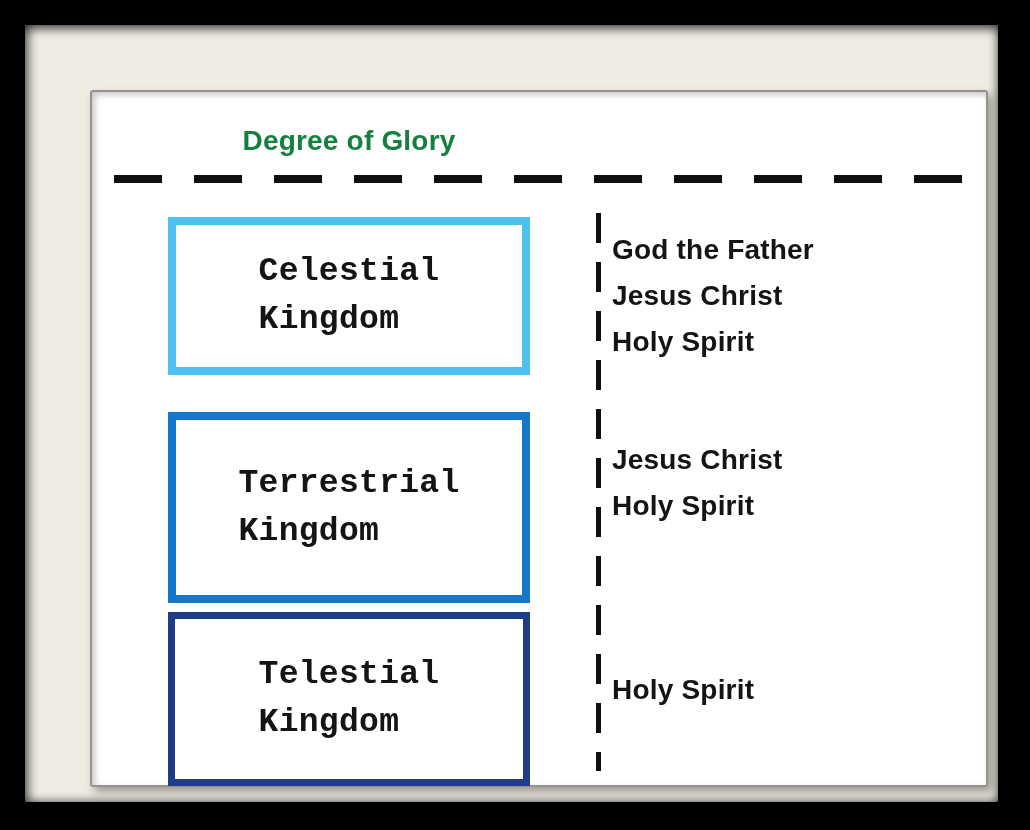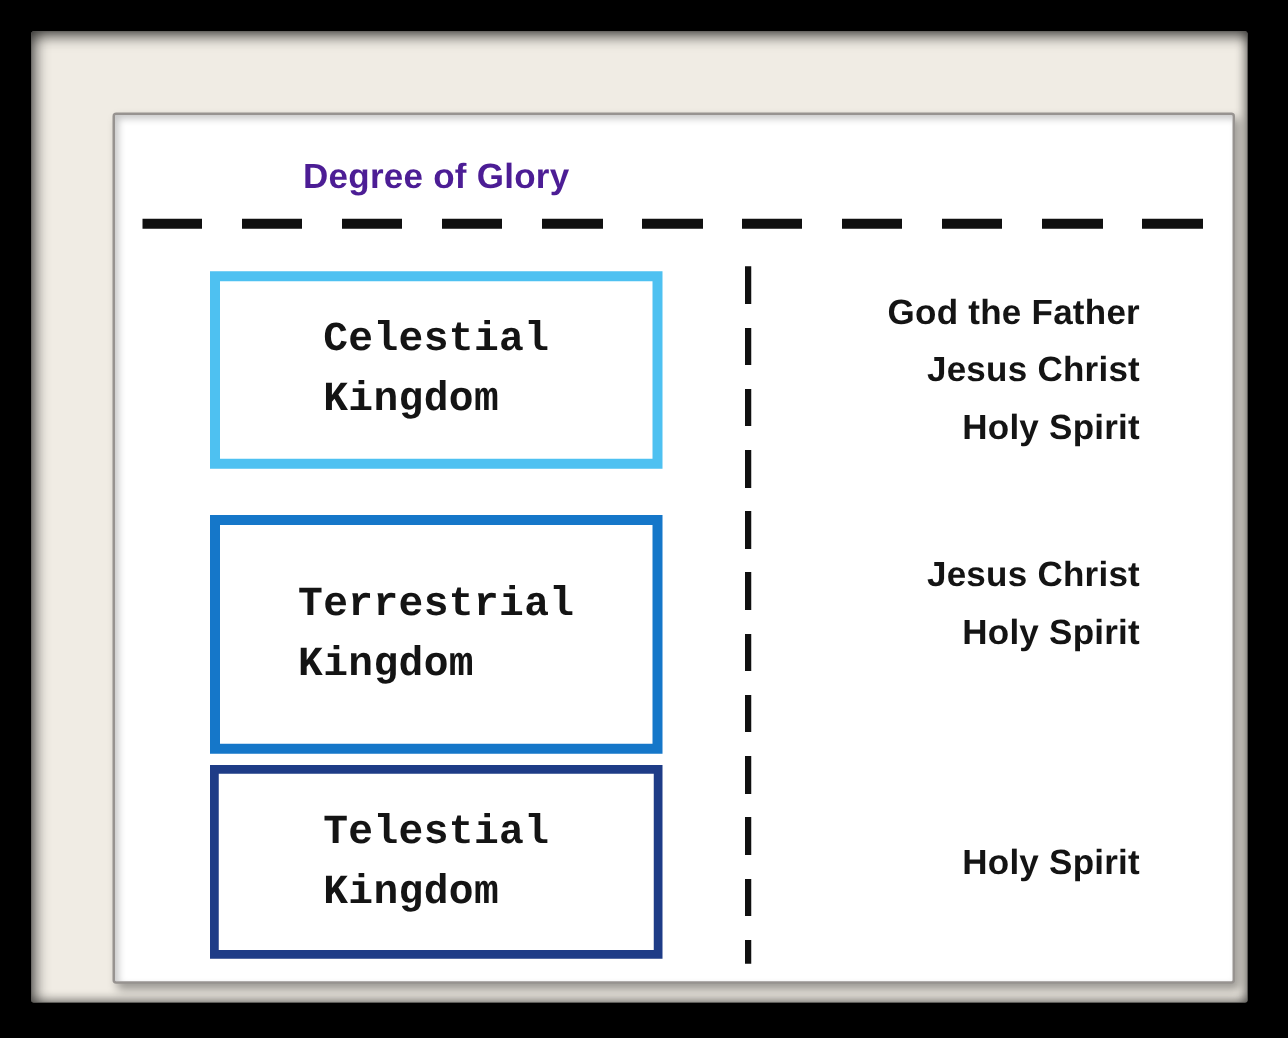--- a/index.html
+++ b/index.html
@@ -39,21 +39,21 @@
   }
 
   .col-header {
     position: absolute;
     top: 32px;
     height: 34px;
     line-height: 34px;
     text-align: center;
     font-size: 28px;
     font-weight: 700;
-    color: #4c1d95;
+    color: #15803d;
     letter-spacing: 0.2px;
     white-space: nowrap;
   }
   .col-header.left  { left: 76px;  width: 362px; }
   .col-header.right { left: 500px; width: 360px; }
 
   .h-divider {
     position: absolute;
     left: 22px; top: 83px;
     width: 852px; height: 8px;
@@ -78,39 +78,39 @@
     border-style: solid;
     border-width: 8px;
     box-sizing: border-box;
     background: #ffffff;
     display: flex;
     align-items: center;
     justify-content: center;
   }
   .kingdom-box.row-0 { top: 125px; height: 158px; }
   .kingdom-box.row-1 { top: 320px; height: 191px; }
-  .kingdom-box.row-2 { top: 520px; height: 155px; border-width: 7px; }
+  .kingdom-box.row-2 { top: 520px; height: 174px; border-width: 7px; }
 
   .kingdom-label {
     font-size: 33px;
     font-weight: 700;
     color: #141414;
     line-height: 48px;
     letter-spacing: 0.3px;
     font-family: Liberation Mono, monospace;
   }
   .kingdom-label span { display: block; }
 
   .ministers {
     position: absolute;
     left: 520px;
     width: 300px;
     display: flex;
     flex-direction: column;
-    align-items: flex-end;
+    align-items: flex-start;
     justify-content: center;
     text-align: center;
   }
   .ministers.row-0 { top: 125px; height: 158px; }
   .ministers.row-1 { top: 312px; height: 158px; }
   .ministers.row-2 { top: 520px; height: 155px; }
 
   .minister-line {
     font-size: 28px;
     font-weight: 700;

